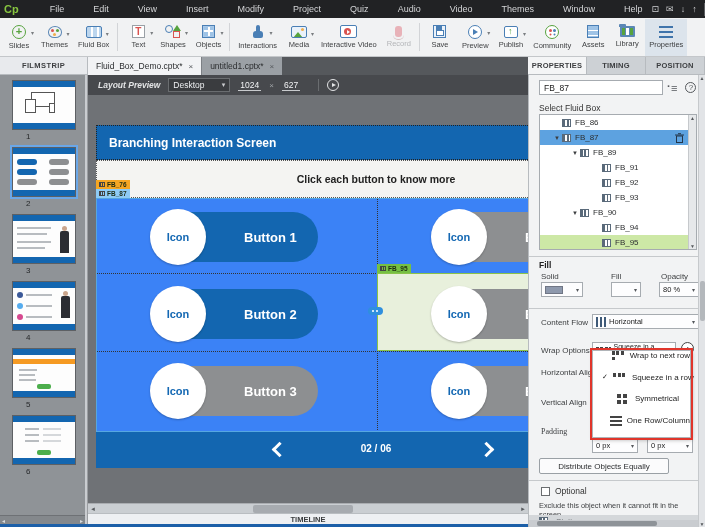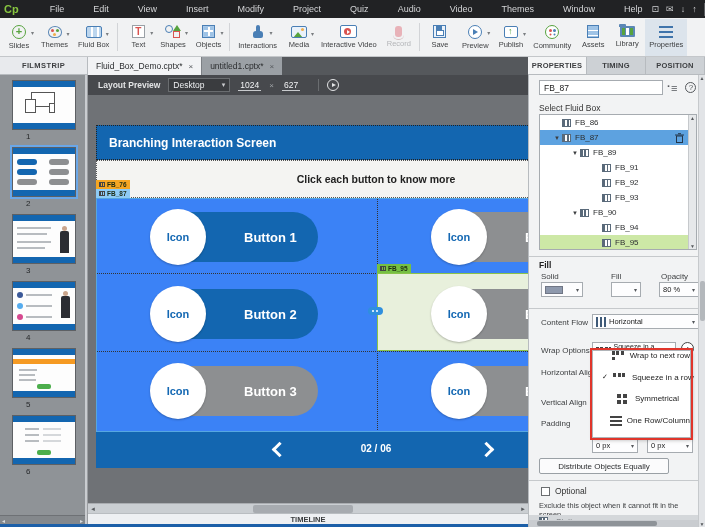--- a/index.html
+++ b/index.html
@@ -100,21 +100,21 @@
   .a-line { position:absolute; height:2px; background:#b8bcc0;}
   .a-pill { position:absolute; width:20px; height:6px; border-radius:3px;}
   .a-person { position:absolute; width:9px; height:22px; background:#2b2d33; border-radius:2px 2px 0 0;}
   .a-person::before{content:""; position:absolute; left:2px; top:-5px; width:5px; height:5px; border-radius:50%; background:#caa58c;}
   .a-dot { position:absolute; width:6px; height:6px; border-radius:50%;}
   .a-orange { position:absolute; left:0; top:4px; right:0; height:5px; background:#f59a23;}
   .a-green { position:absolute; width:14px; height:5px; border-radius:2px; background:#4cae4c; left:24px; bottom:2px;}
 
   
   #layoutbar { position:absolute; left:88px; top:75px; width:440px; height:20px; background:#47494d; display:flex; align-items:center; gap:8px; padding:0 10px; z-index:5;}
-  #layoutbar .llab { color:#e3e4e6; font-size:8.5px; font-weight:bold;}
+  #layoutbar .llab { color:#e3e4e6; font-size:8.5px; font-weight:bold;font-style:italic;}
   .ddark { background:#3a3c3f; border:1px solid #6a6d70; color:#eef0f2; font-size:8.5px; height:14px; min-width:62px; padding:0 4px; display:flex; align-items:center; justify-content:space-between; gap:6px;}
   .ddark::after{content:"▾"; font-size:7px; color:#c9cbce;}
   .numfield { color:#f2f3f5; font-size:8.5px; border-bottom:1px solid #c9cbce; padding:0 2px;}
   .xsep { color:#9fa2a6; font-size:8px;}
   .vbar { width:1px; height:12px; background:#6a6d70; margin-left:10px;}
   .playcirc { width:12px; height:12px; border:1.3px solid #e3e4e6; border-radius:50%; position:relative;}
   .playcirc::after{content:""; position:absolute; left:4px; top:3px; border-left:4px solid #e3e4e6; border-top:2.5px solid transparent; border-bottom:2.5px solid transparent;}
 
   
   #canvas { position:absolute; left:88px; top:95px; width:440px; height:408px; background:#6f7276; overflow:hidden; }
@@ -656,21 +656,21 @@
     </div>
     <span class="flab" style="left:12px;top:271px;">Wrap Options</span>
     <div class="dfield" style="left:63px;top:267px;width:84px;font-size:7px;">
       <span class="sqz-icon"></span>
       <span>Squeeze in a row</span>
     </div>
     <span class="circbtn" style="left:152px;top:267px;"></span>
 
     <span class="flab" style="left:12px;top:293px;">Horizontal Align</span>
     <span class="flab" style="left:12px;top:323px;">Vertical Align</span>
-    <span class="flab" style="left:12px;top:344px;">Padding</span>
+    <span class="flab" style="left:12px;top:352px;font-family:Liberation Serif, serif;">Padding</span>
     <div class="dfield" style="left:63px;top:363px;width:46px;">
         <span>0 px</span>
       </div>
     <div class="dfield" style="left:118px;top:363px;width:46px;">
         <span>0 px</span>
       </div>
 
     <div class="pbtn">Distribute Objects Equally</div>
 
     <div class="divider" style="top:405px;"></div>

